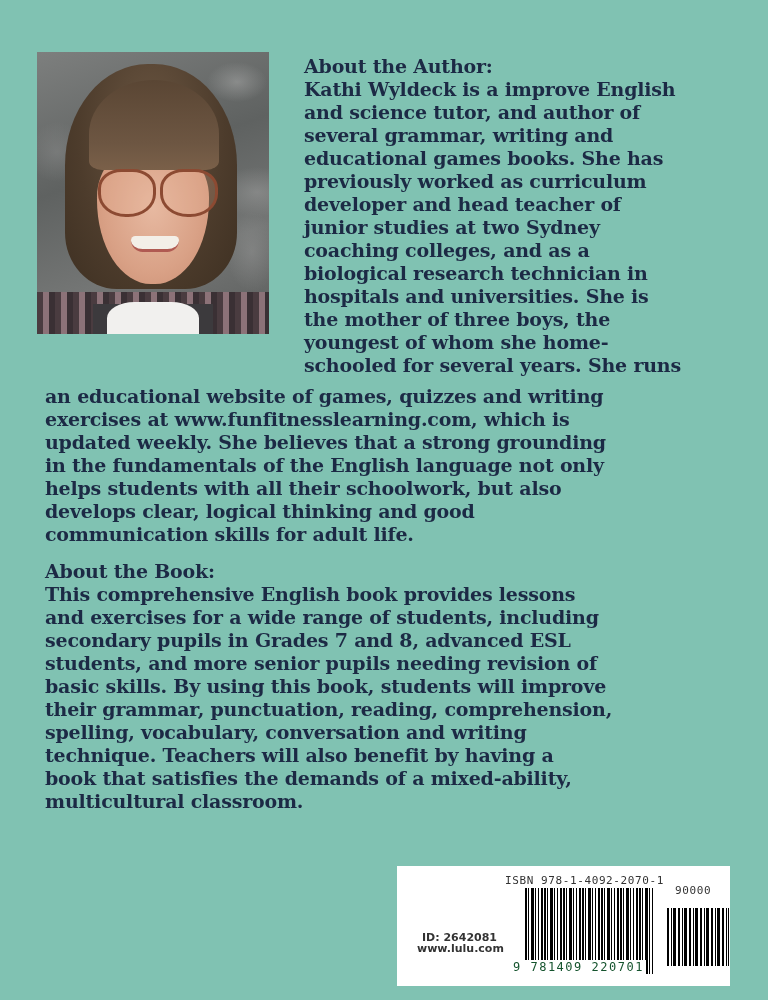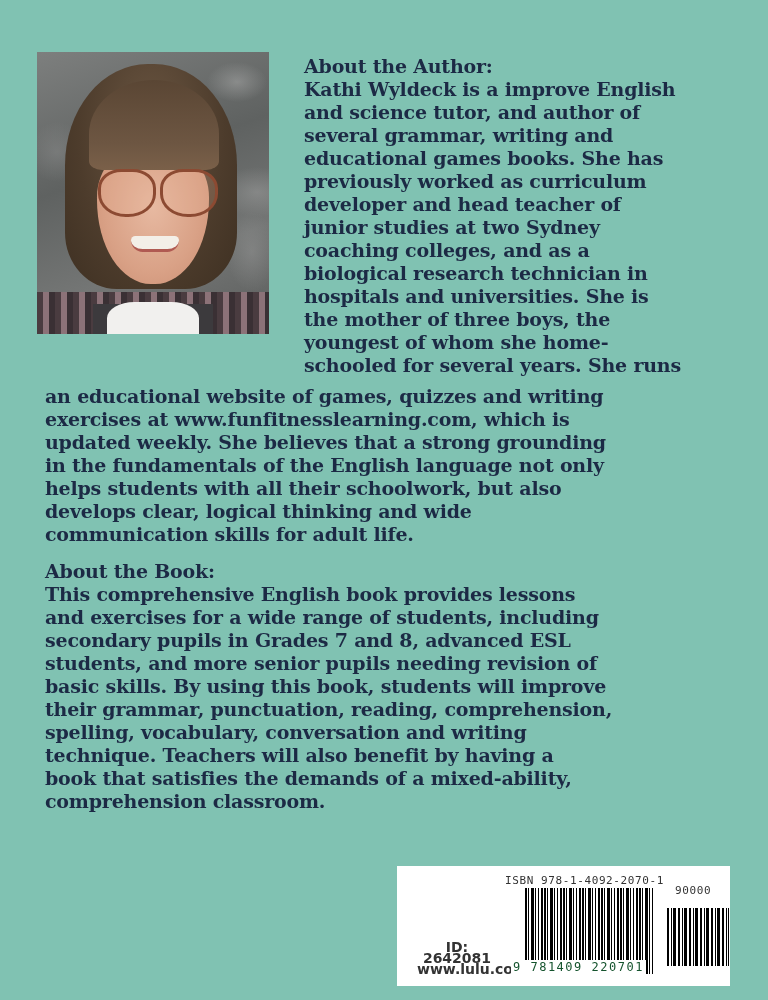--- a/index.html
+++ b/index.html
@@ -70,23 +70,23 @@
   .line { display: block; }
   .block-top { position: absolute; left: 285px; top: 55px; margin-left: 19px; }
   .block-bottom { position: absolute; left: 45px; top: 262px; margin-top: 8px; }
   .book { position: absolute; left: 45px; top: 560px; }
 
   .barcode-box {
     position: absolute; left: 397px; top: 866px; width: 333px; height: 120px;
     background: #ffffff;
   }
   .id-text {
-    position: absolute; left: 20px; top: 76px; width: 80px; text-align: center;
+    position: absolute; left: 20px; top: 66px; width: 80px; text-align: right;
     font-family: "DejaVu Sans", "Liberation Sans", sans-serif;
-    font-size: 14px; font-weight: bold; color: #333; line-height: 11px;
+    font-size: 11px; font-weight: bold; color: #333; line-height: 11px;
   }
   .isbn-text {
     position: absolute; left: 108px; top: 8px;
     font-family: "DejaVu Sans Mono", "Liberation Mono", monospace;
     font-size: 11px; color: #333; letter-spacing: 0.6px;
   }
   .addon-num {
     position: absolute; left: 278px; top: 18px;
     font-family: "DejaVu Sans Mono", "Liberation Mono", monospace;
     font-size: 11px; color: #333; letter-spacing: 0.6px;
@@ -143,36 +143,36 @@
   <span class="line">youngest of whom she home-</span>
   <span class="line">schooled for several years. She runs</span>
 </div>
 
 <div class="text block-bottom" style="top:377px">
   <span class="line">an educational website of games, quizzes and writing</span>
   <span class="line">exercises at www.funfitnesslearning.com, which is</span>
   <span class="line">updated weekly. She believes that a strong grounding</span>
   <span class="line">in the fundamentals of the English language not only</span>
   <span class="line">helps students with all their schoolwork, but also</span>
-  <span class="line">develops clear, logical thinking and wide</span>
+  <span class="line">develops clear, logical thinking and good</span>
   <span class="line">communication skills for adult life.</span>
 </div>
 
 <div class="text book">
   <span class="line">About the Book:</span>
   <span class="line">This comprehensive English book provides lessons</span>
   <span class="line">and exercises for a wide range of students, including</span>
   <span class="line">secondary pupils in Grades 7 and 8, advanced ESL</span>
   <span class="line">students, and more senior pupils needing revision of</span>
   <span class="line">basic skills. By using this book, students will improve</span>
   <span class="line">their grammar, punctuation, reading, comprehension,</span>
   <span class="line">spelling, vocabulary, conversation and writing</span>
   <span class="line">technique. Teachers will also benefit by having a</span>
   <span class="line">book that satisfies the demands of a mixed-ability,</span>
-  <span class="line">comprehension classroom.</span>
+  <span class="line">multicultural classroom.</span>
 </div>
 
 <div class="barcode-box">
   <div class="id-text">
     <div>ID: 2642081</div>
     <div>www.lulu.com</div>
   </div>
   <div class="isbn-text">ISBN 978-1-4092-2070-1</div>
   <div class="addon-num">90000</div>
   <div class="bars"></div>

